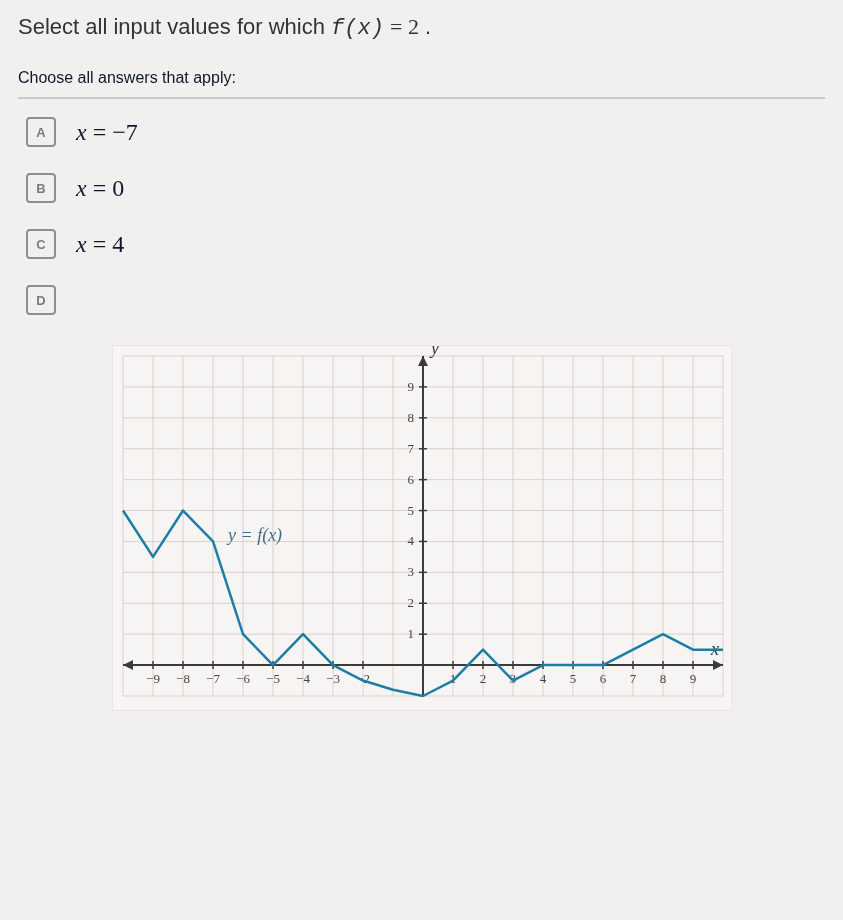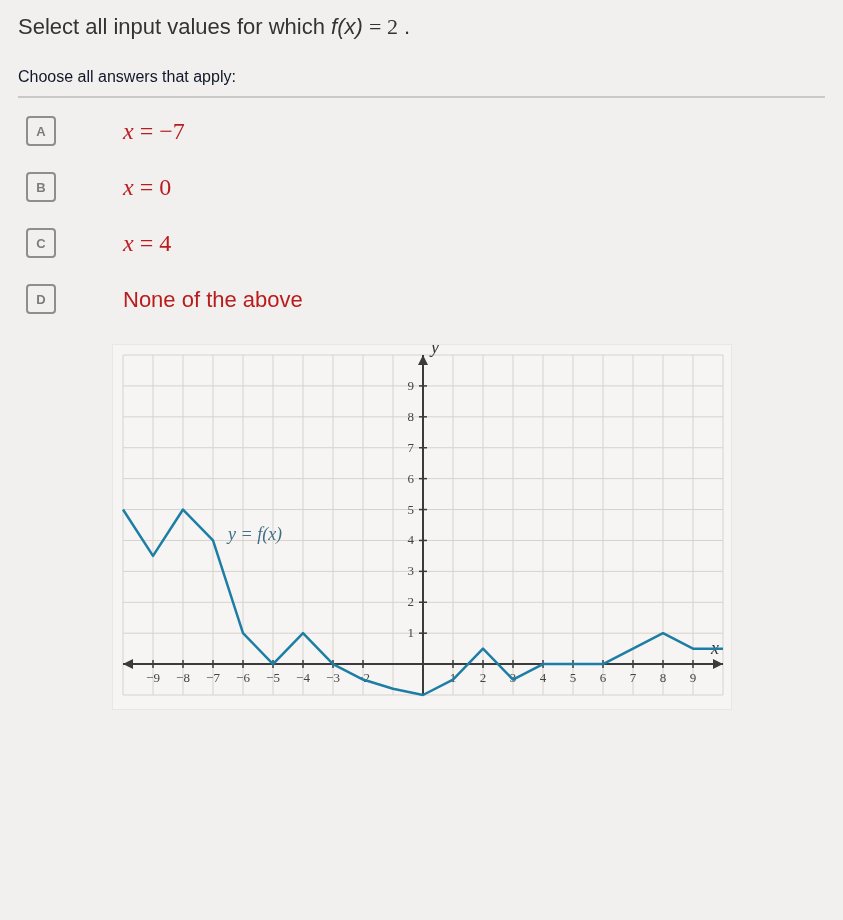--- a/index.html
+++ b/index.html
@@ -9,21 +9,21 @@
       color: #2a2a2a;
       width: 843px;
       padding: 14px 18px;
     }
     .question-title {
       font-size: 22px;
       font-weight: 500;
       color: #333;
       margin-bottom: 28px;
     }
-    .question-title .math { font-family: Liberation Sans, sans-serif; font-style: italic; text-align: center; }
+    .question-title .math { font-family: Liberation Mono, monospace; font-style: italic; text-align: center; }
     .question-title .math-value { font-family: "Times New Roman", serif; font-style: normal; }
     .subheading {
       font-size: 16px;
       font-weight: 500;
       color: #0f172a;
       margin-bottom: 10px;
     }
     hr.divider {
       border: none;
       border-top: 2px solid #c9c9c9;
@@ -38,22 +38,21 @@
       width: 30px; height: 30px;
       border: 2px solid #8e8e8e;
       border-radius: 4px;
       font-size: 13px; font-weight: 700; color: #7c7c7c;
       display: flex; align-items: center; justify-content: center;
       margin-right: 20px;
     }
     .option-label {
       font-family: "Times New Roman", serif;
       font-size: 24px;
-      color: #b91c1c;
-      margin-left: 47px;
+      color: #0f172a;
     }
     .option-label .text {
       font-family: -apple-system, BlinkMacSystemFont, "Segoe UI", Helvetica, Arial, sans-serif;
       font-size: 22px;
     }
     .chart-wrap {
       margin-top: 30px;
       display: flex;
       justify-content: center;
     }
@@ -94,23 +93,20 @@
 
 <div class="option">
   <div class="option-badge">C</div>
   <div class="option-label">
     <span style="font-style:italic">x</span><span> = </span><span>4</span>
   </div>
 </div>
 
 <div class="option">
   <div class="option-badge">D</div>
-  <div class="option-label">
-    <span class="text">None of the above</span>
-  </div>
 </div>
 
 <div class="chart-wrap">
   <div class="chart-box">
     <svg id="chart-svg" width="620" height="360">
         <line x1="10" y1="350" x2="10" y2="10" stroke="#d6d2cd" stroke-width="1"></line>
         <line x1="40" y1="350" x2="40" y2="10" stroke="#d6d2cd" stroke-width="1"></line>
         <line x1="70" y1="350" x2="70" y2="10" stroke="#d6d2cd" stroke-width="1"></line>
         <line x1="100" y1="350" x2="100" y2="10" stroke="#d6d2cd" stroke-width="1"></line>
         <line x1="130" y1="350" x2="130" y2="10" stroke="#d6d2cd" stroke-width="1"></line>

